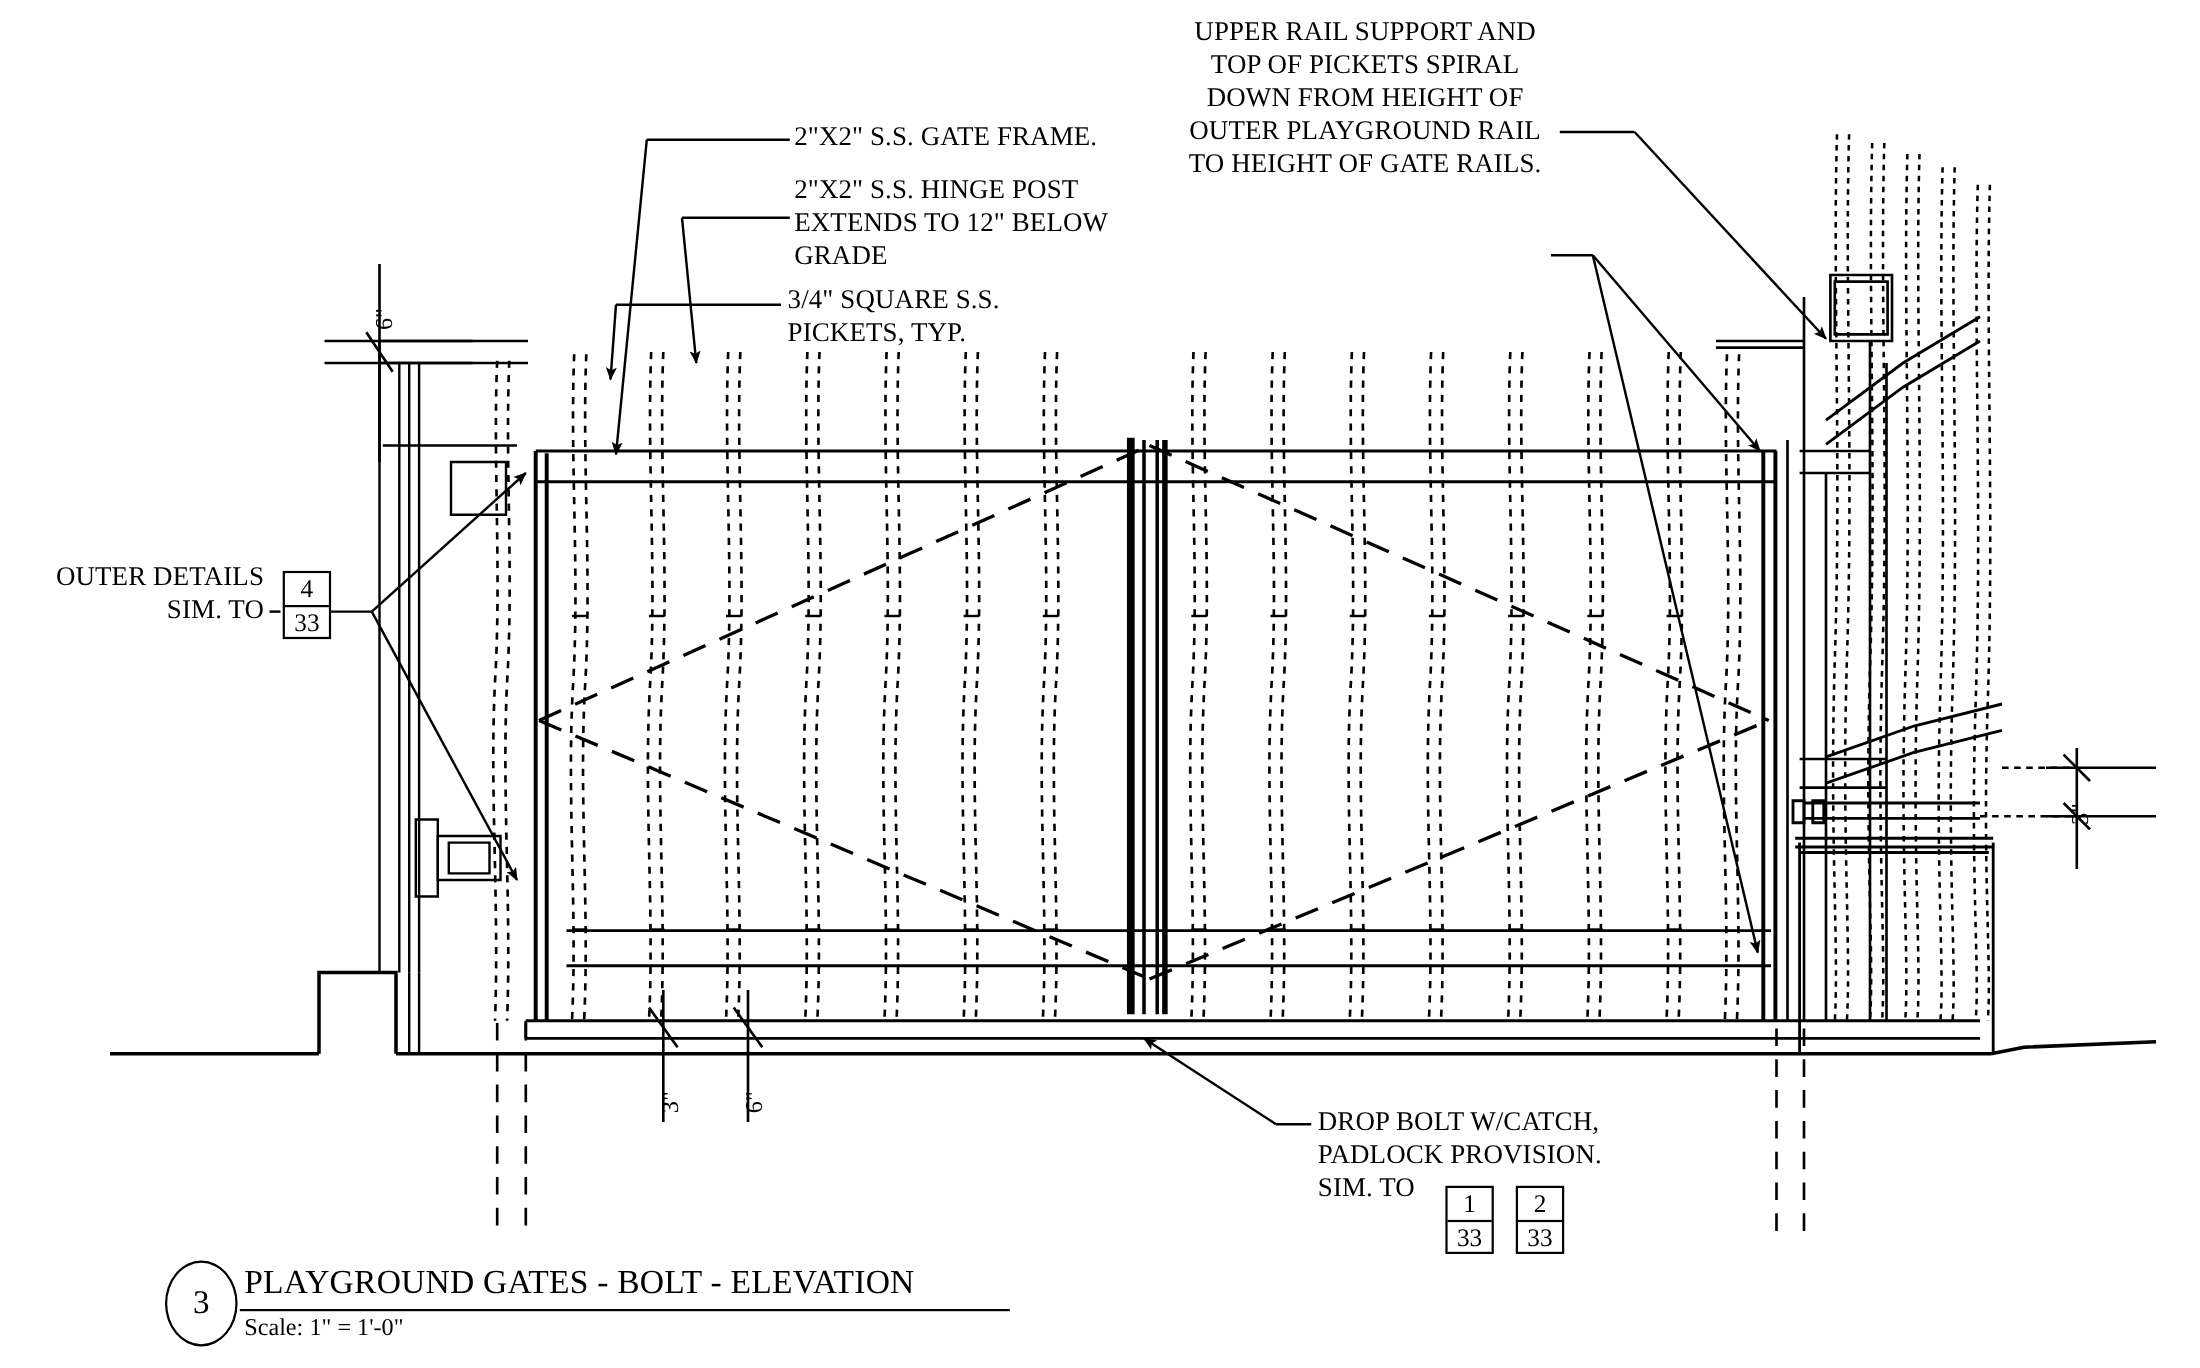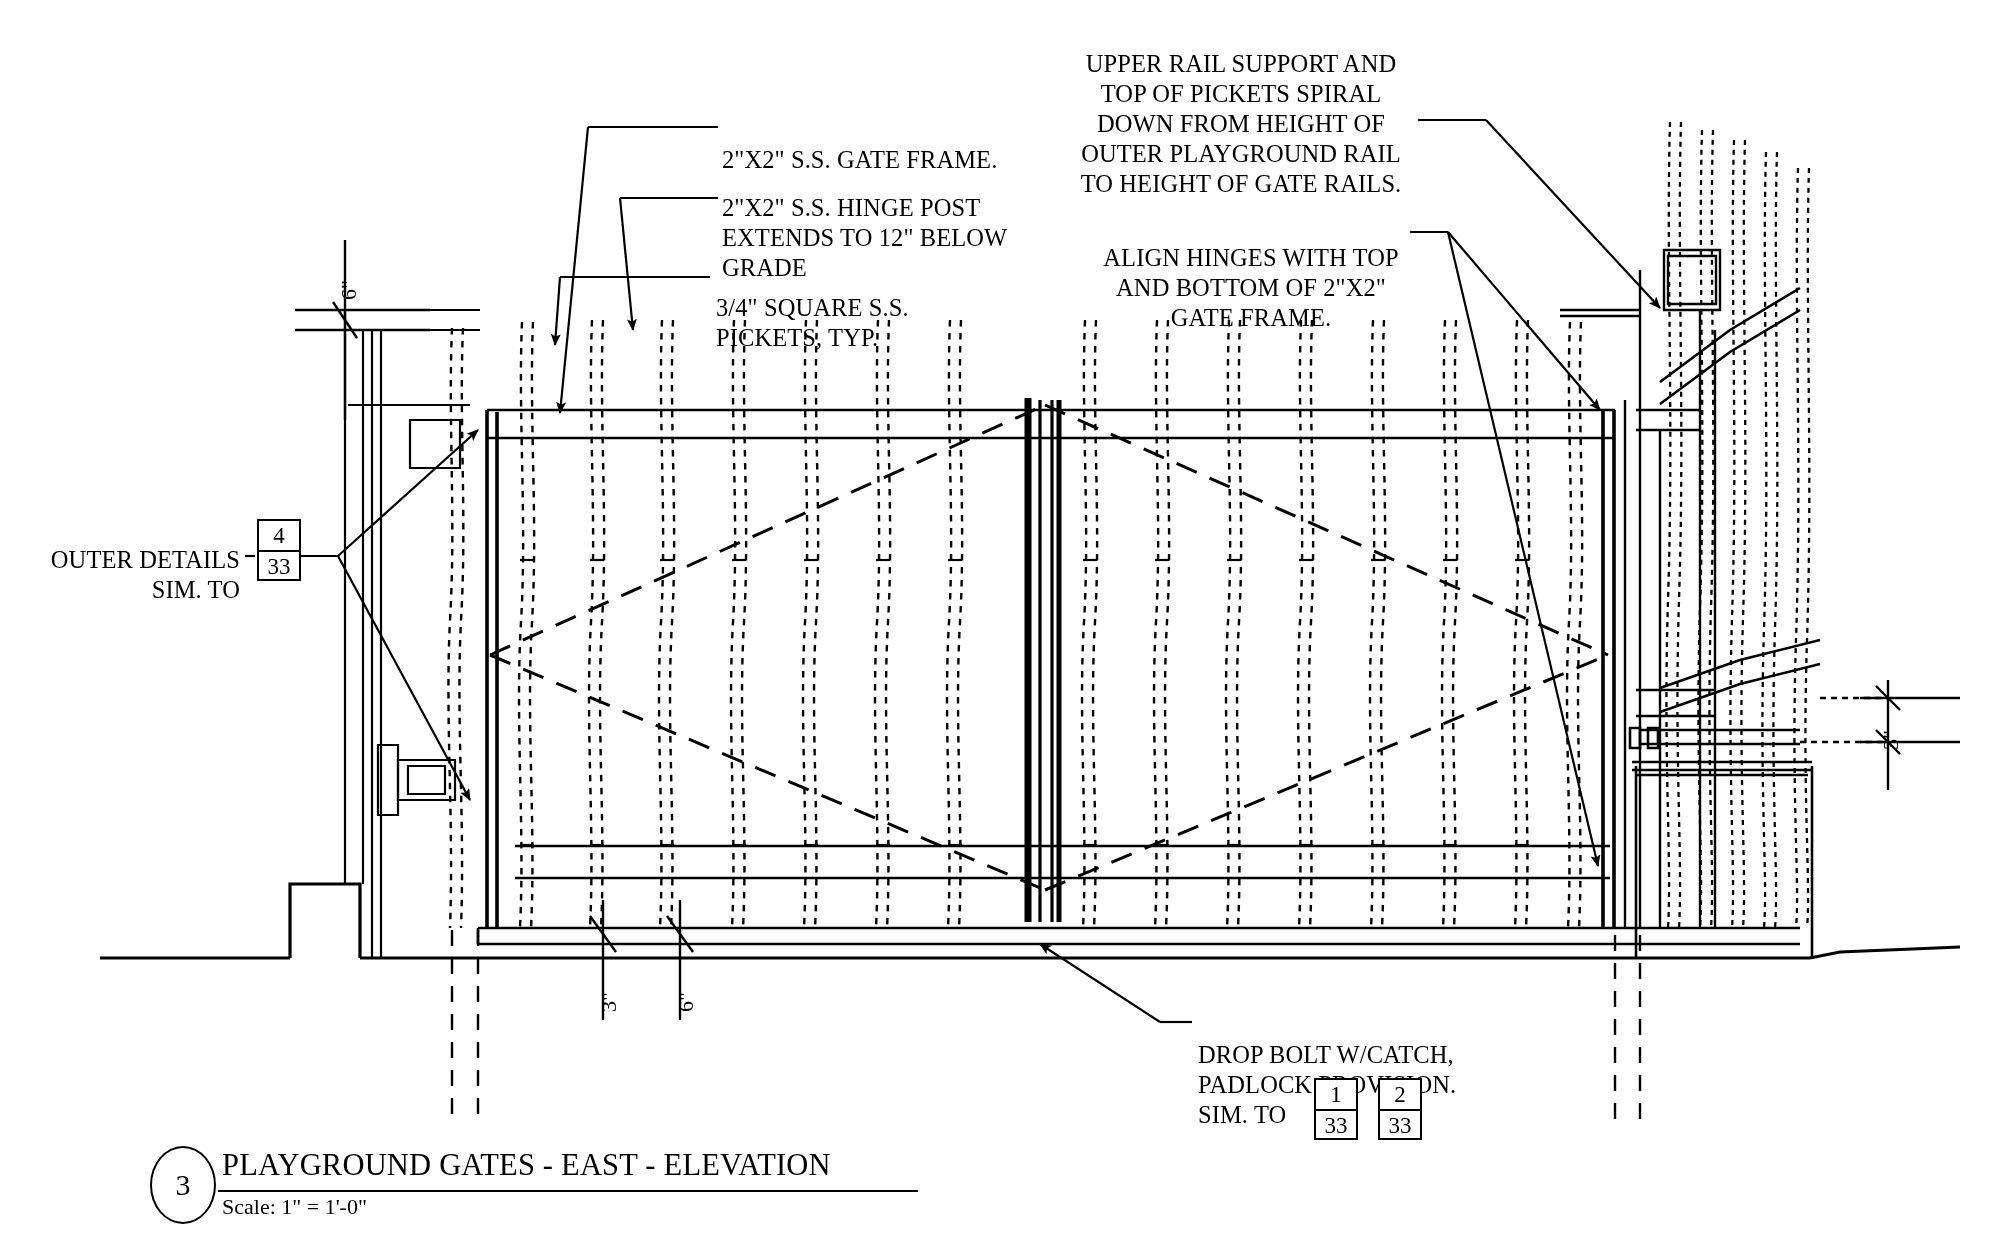--- a/index.html
+++ b/index.html
@@ -26,21 +26,20 @@
     height: 1244px;
   }
   .note {
     position: absolute;
     font-family: "Liberation Serif", "DejaVu Serif", serif;
     font-size: 24.5px;
     line-height: 1.22;
     letter-spacing: 0.1px;
     color: #000;
     white-space: pre-line;
-    margin-top: 35px;
   }
   .note.r { text-align: right; }
   .note.c { text-align: center; }
   .note.l { text-align: left; }
 
   .dimtxt {
     position: absolute;
     font-family: "Liberation Serif", "DejaVu Serif", serif;
     font-size: 22px;
     color: #000;
@@ -425,23 +424,20 @@
 
   <div class="note l" style="left:716px; top:258px; width:300px;">3/4" SQUARE S.S.
 PICKETS, TYP.</div>
 
   <div class="note c" style="left:1064px; top:14px; width:354px;">UPPER RAIL SUPPORT AND
 TOP OF PICKETS SPIRAL
 DOWN FROM HEIGHT OF
 OUTER PLAYGROUND RAIL
 TO HEIGHT OF GATE RAILS.</div>
 
-  <div class="note c" style="left:1086px; top:208px; width:330px;">ALIGN HINGES WITH TOP
-AND BOTTOM OF 2"X2"
-GATE FRAME.</div>
 
   <div class="note r" style="left:10px; top:510px; width:230px;">OUTER DETAILS
 SIM. TO</div>
 
   <div class="note l" style="left:1198px; top:1005px; width:340px;">DROP BOLT W/CATCH,
 PADLOCK PROVISION.
 SIM. TO</div>
 
   <div class="bubble" style="left:257px; top:519px;">
     <div class="half top">4</div>
@@ -461,18 +457,18 @@
   <div class="dimtxt" style="left:336px; top:300px; transform:rotate(-90deg);">6"</div>
 
   <div class="dimtxt" style="left:596px; top:1012px; transform:rotate(-90deg);">3"</div>
 
   <div class="dimtxt" style="left:673px; top:1012px; transform:rotate(-90deg);">6"</div>
 
   <div class="dimtxt" style="left:1878px; top:750px; transform:rotate(-90deg);">3"</div>
 
   <div id="titleblock">
     <div id="title-circle">3</div>
-    <div id="title-name">PLAYGROUND GATES - EAST - ELEVATION</div>
+    <div id="title-name">PLAYGROUND GATES - BOLT - ELEVATION</div>
     <div id="title-rule"></div>
     <div id="title-scale">Scale: 1" = 1'-0"</div>
   </div>
 
 </div>
 
 </body></html>

